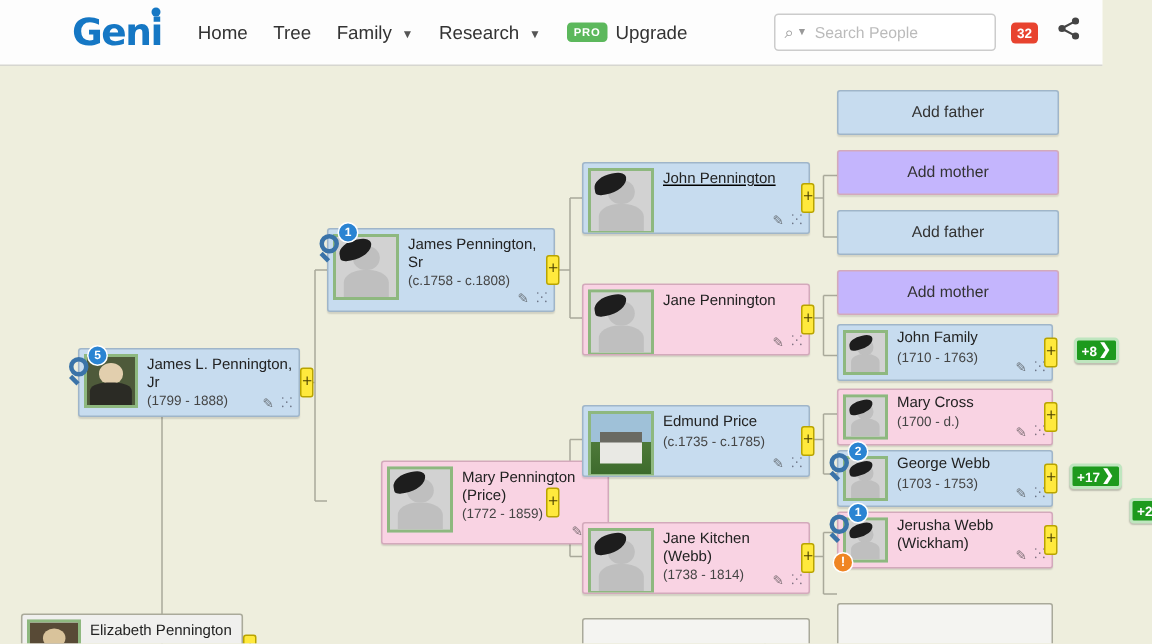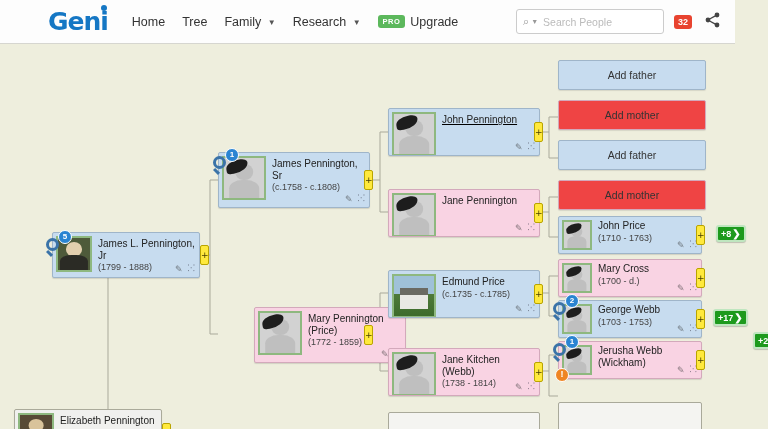--- a/index.html
+++ b/index.html
@@ -251,21 +251,21 @@
     border: 1px solid #9fb5c9;
     display: flex;
     align-items: center;
     justify-content: center;
     font-size: 10.5px;
     color: #333;
     box-shadow: 0 1px 1px rgba(0,0,0,0.1);
     cursor: pointer;
   }
   .add-box.male   { background: #c7dcef; border-color: #9fb5c9; }
-  .add-box.female { background: #ef4444; border-color: #d3a9bb; }
+  .add-box.female { background: #c4b5fd; border-color: #d3a9bb; }
 
   
   .ghost-card {
     position: absolute;
     background: #f4f4f1;
     border: 1px solid #a9a99a;
     border-radius: 2px;
   }
 
   
@@ -621,21 +621,21 @@
     <span>Add mother</span>
   </div>
 
   <div class="card male" style="left:558px; top:172px; width:144px; height:38px;">
     <div class="card-inner">
       <div class="thumb" style="width:30px;height:30px;margin:3px;">
         <div class="silhouette"></div>
         <div class="hairswoosh" style="width:16px;height:9px;"></div>
       </div>
       <div class="card-text" style="padding-top:3px;">
-        <div class="card-name">John Price</div>
+        <div class="card-name">John Family</div>
         <div class="card-dates">(1710 - 1763)</div>
       </div>
       <div class="card-tools">
         <span class="pencil-icon">✎</span>
         <span class="rel-icon">⁙</span>
       </div>
     </div>
   </div>
   <div class="expander" style="left:696px; top:181px;"></div>
   <div class="more-badge" style="left:716px; top:181px;">

